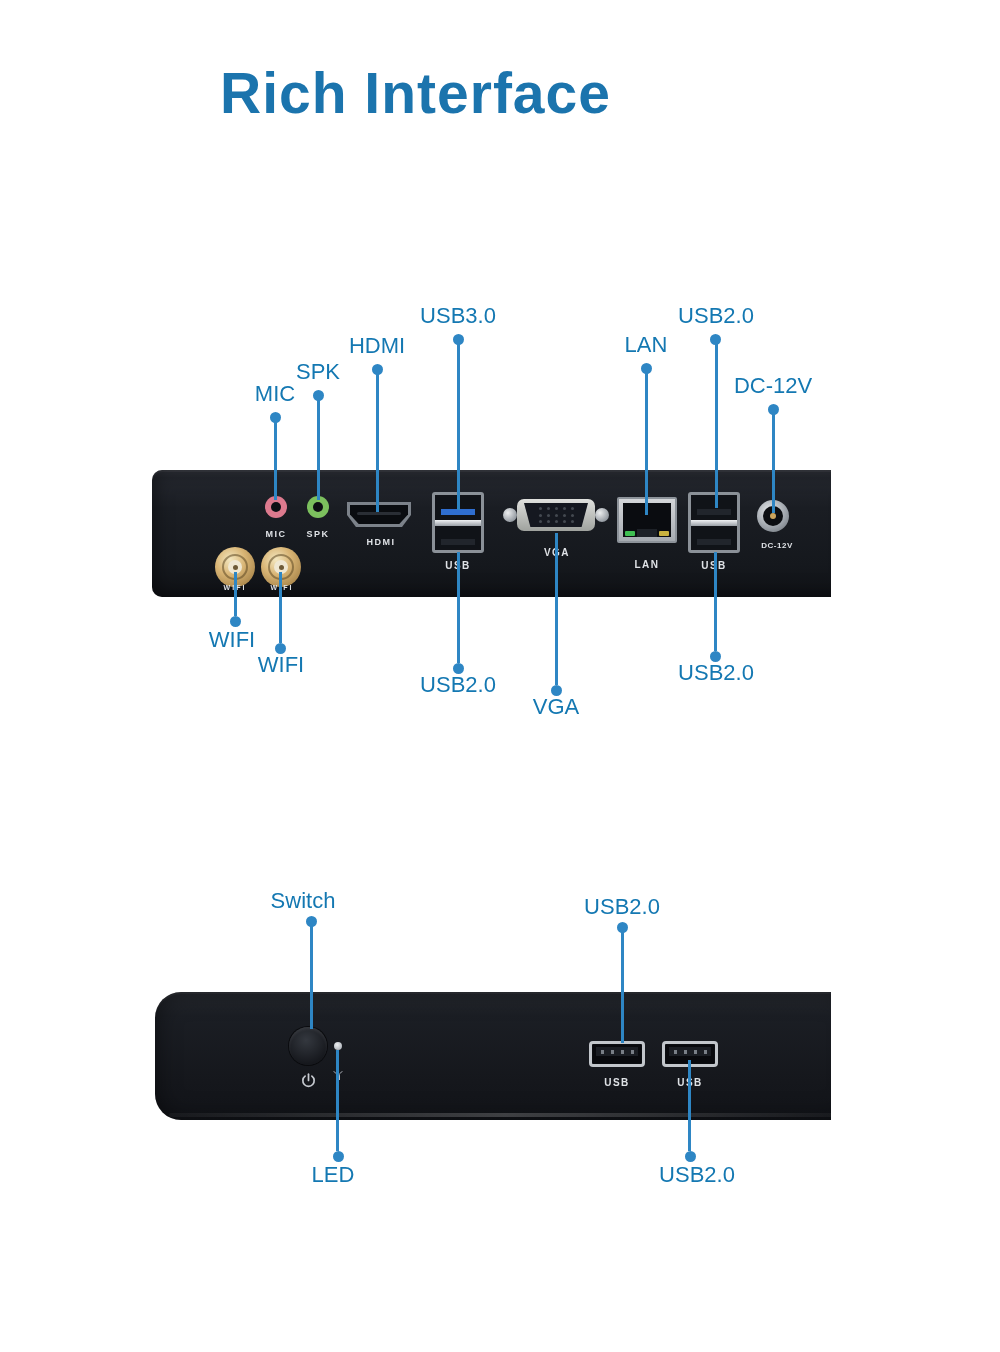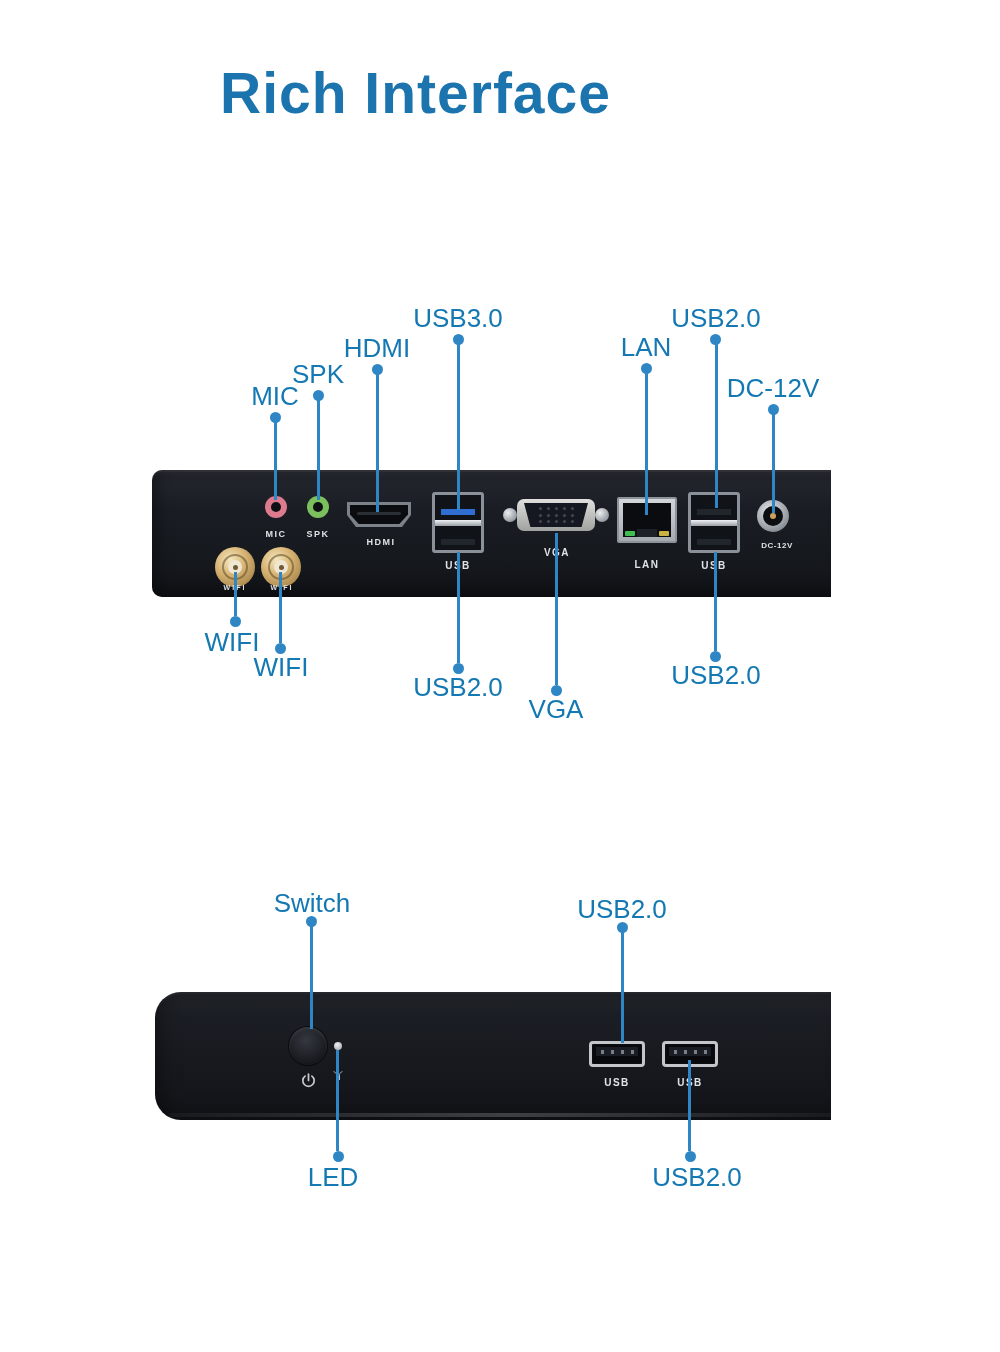--- a/index.html
+++ b/index.html
@@ -14,21 +14,21 @@
         background:linear-gradient(180deg,#33363e 0%,#24272e 6%,#1a1d23 30%,#15181d 75%,#101216 100%);
         box-shadow:inset 0 0 20px rgba(0,0,0,.55), inset 0 2px 1px rgba(255,255,255,.07);}
   .front{left:155px;top:992px;width:700px;height:128px;border-radius:26px;
         background:linear-gradient(180deg,#26292f 0%,#1b1e24 18%,#15171c 70%,#121419 100%);
         box-shadow:inset 0 0 24px rgba(0,0,0,.5), inset 0 2px 1px rgba(255,255,255,.06);}
   .front::after{content:"";position:absolute;left:14px;right:14px;bottom:3px;height:4px;border-radius:3px;
         background:linear-gradient(90deg,rgba(255,255,255,.04),rgba(255,255,255,.20),rgba(255,255,255,.04));}
 
   
   .co-label{position:absolute;transform:translateX(-50%);white-space:nowrap;z-index:5;
-            font-size:26px;color:#1478b2;}
+            font-size:22px;color:#1478b2;}
   .co-line{position:absolute;width:3px;background:#2e86c4;z-index:4;}
   .co-dot{position:absolute;width:11px;height:11px;border-radius:50%;background:#2e86c4;z-index:4;}
 
   
   .print{position:absolute;transform:translateX(-50%);color:#dfe2e6;font-weight:700;
          letter-spacing:1.5px;z-index:3;white-space:nowrap;}
 
   
   .jack{position:absolute;width:22px;height:22px;border-radius:50%;z-index:2;}
   .jack i{position:absolute;inset:6px;background:#0e1014;border-radius:50%;display:block;}
@@ -289,21 +289,21 @@
           <i></i>
           <i></i>
           <i></i>
         </span>
       </span>
   </div>
 
   <div class="print" style="left:617px;top:1077px;font-size:10px;">USB</div>
   <div class="print" style="left:690px;top:1077px;font-size:10px;">USB</div>
 
-  <div class="co-label" style="left:312px;top:888px;">Switch</div>
+  <div class="co-label" style="left:303px;top:888px;">Switch</div>
   <div class="co-dot" style="left:306px;top:916px;"></div>
   <div class="co-line" style="left:310px;top:925px;height:104px;"></div>
 
   <div class="co-label" style="left:622px;top:894px;">USB2.0</div>
   <div class="co-dot" style="left:617px;top:922px;"></div>
   <div class="co-line" style="left:621px;top:931px;height:112px;"></div>
 
   <div class="co-line" style="left:336px;top:1050px;height:101px;"></div>
   <div class="co-dot" style="left:333px;top:1151px;"></div>
   <div class="co-label" style="left:333px;top:1162px;">LED</div>

